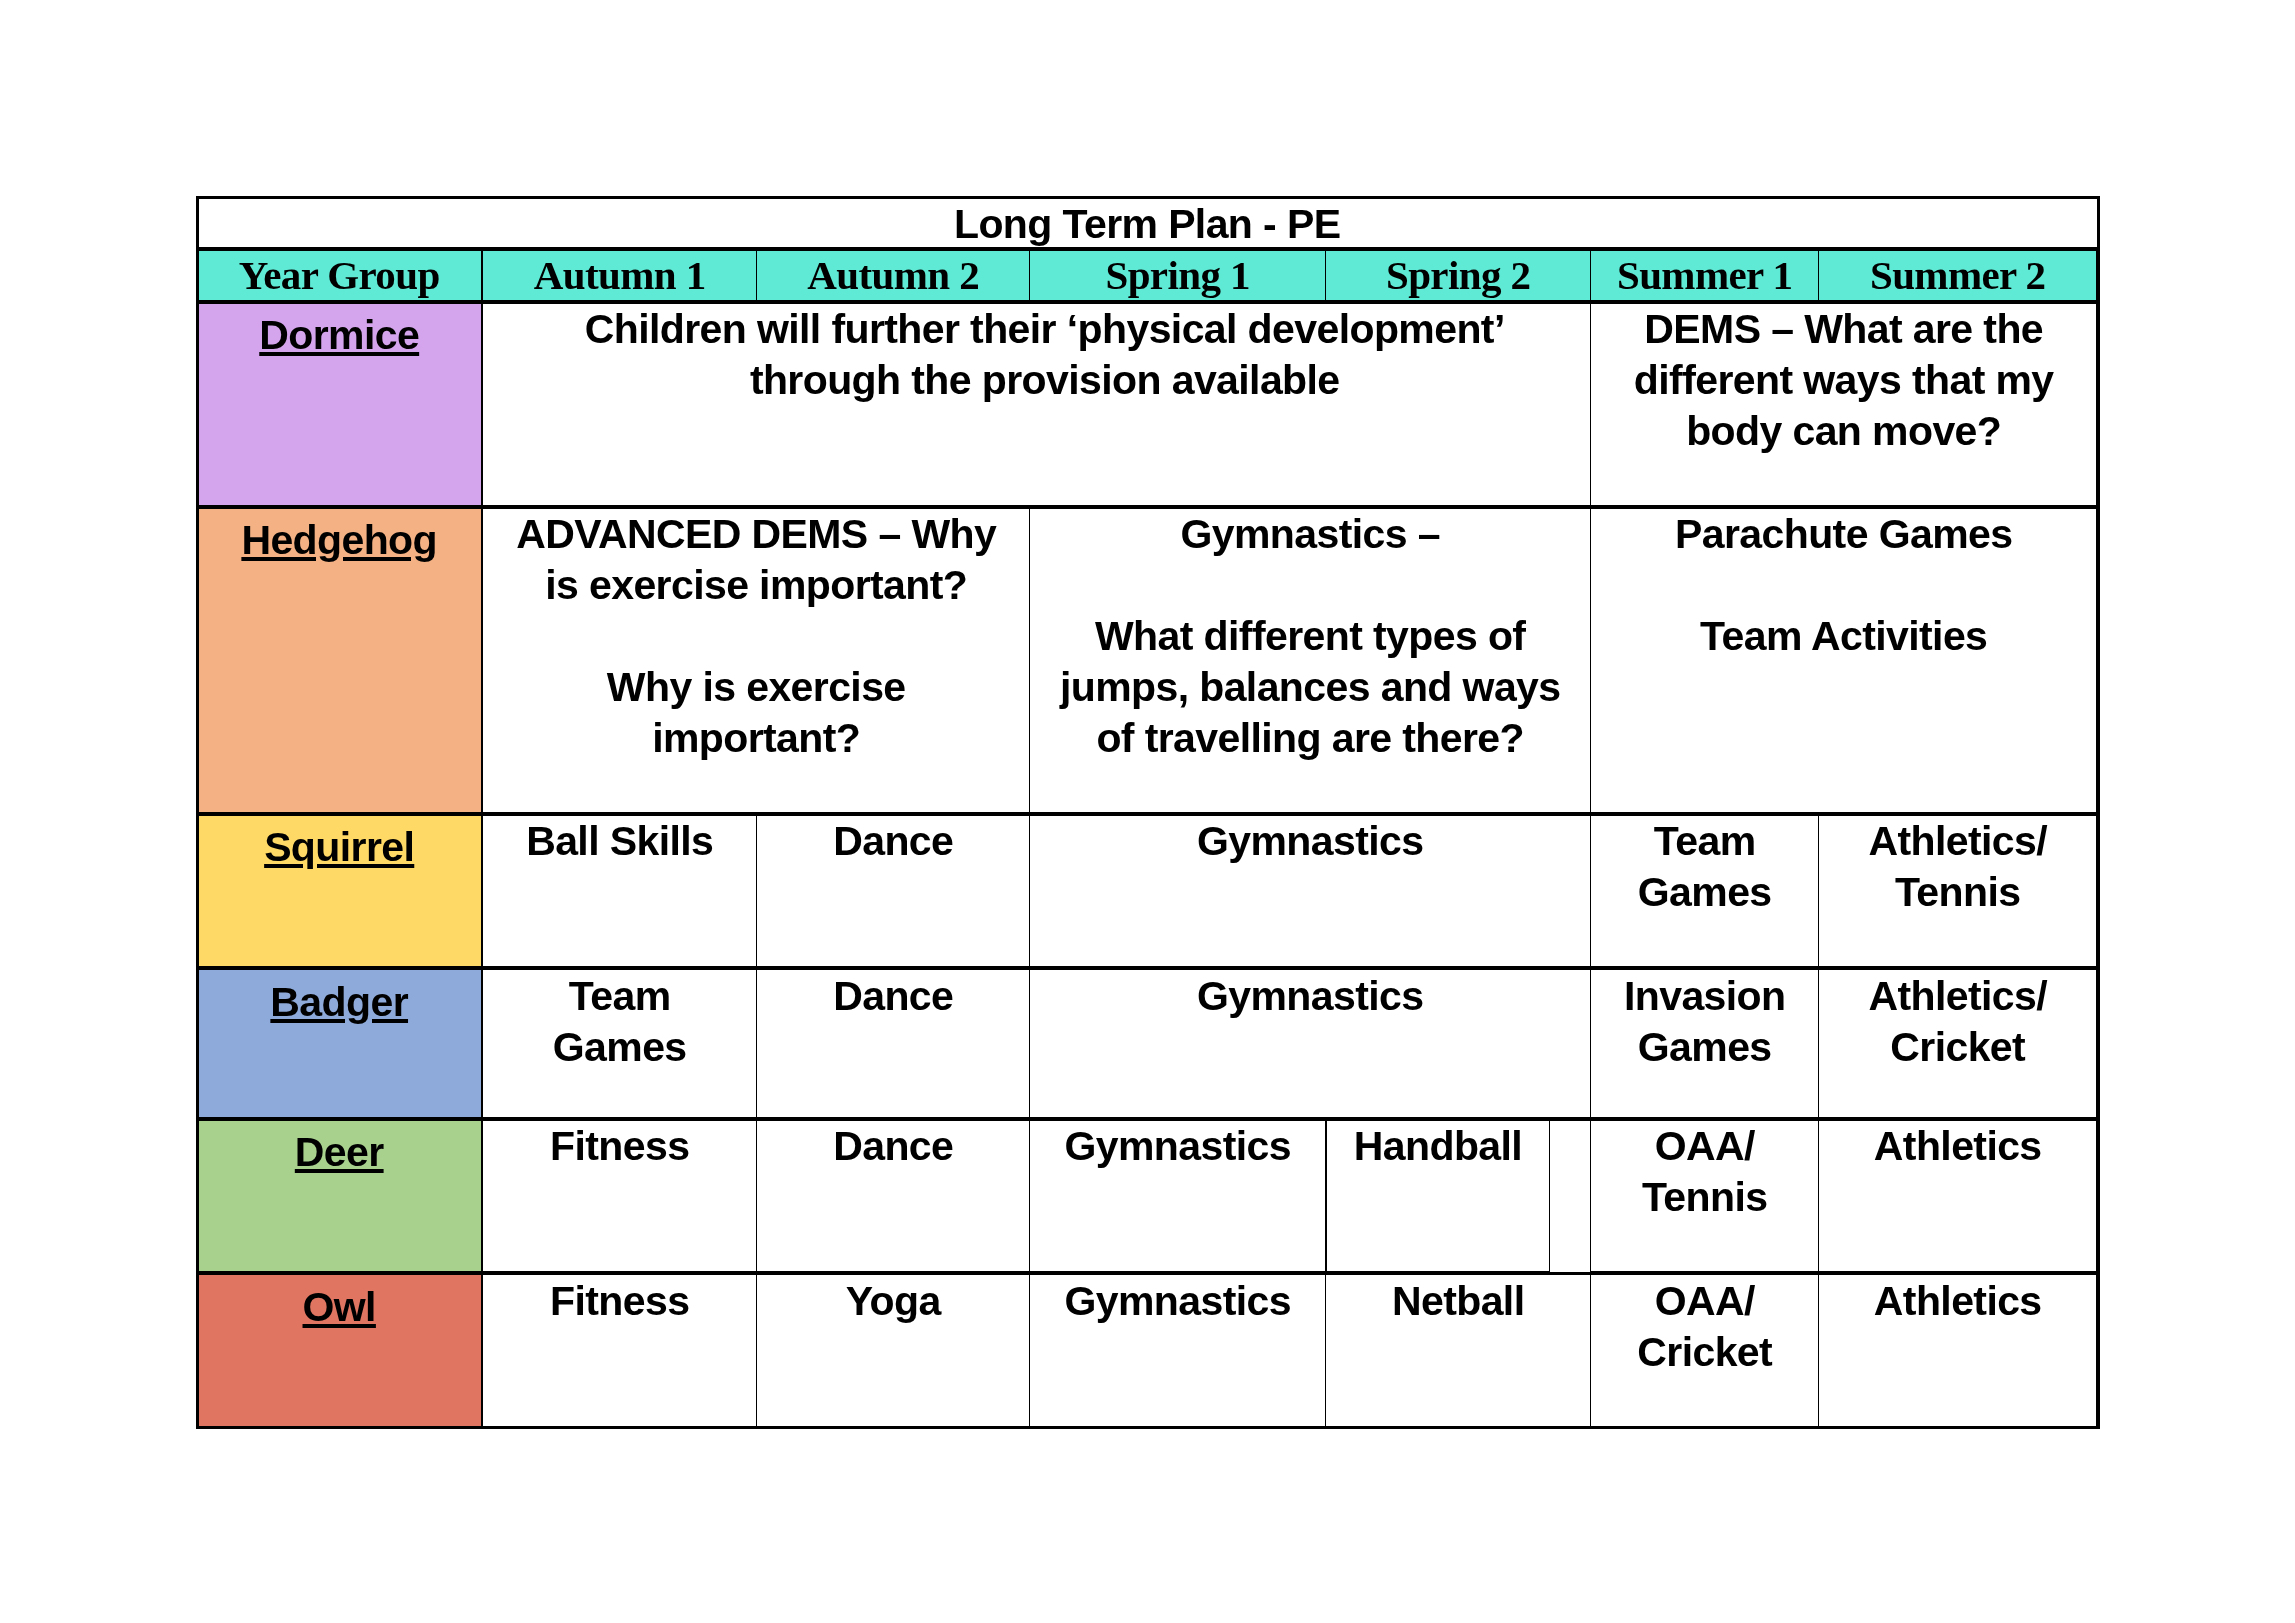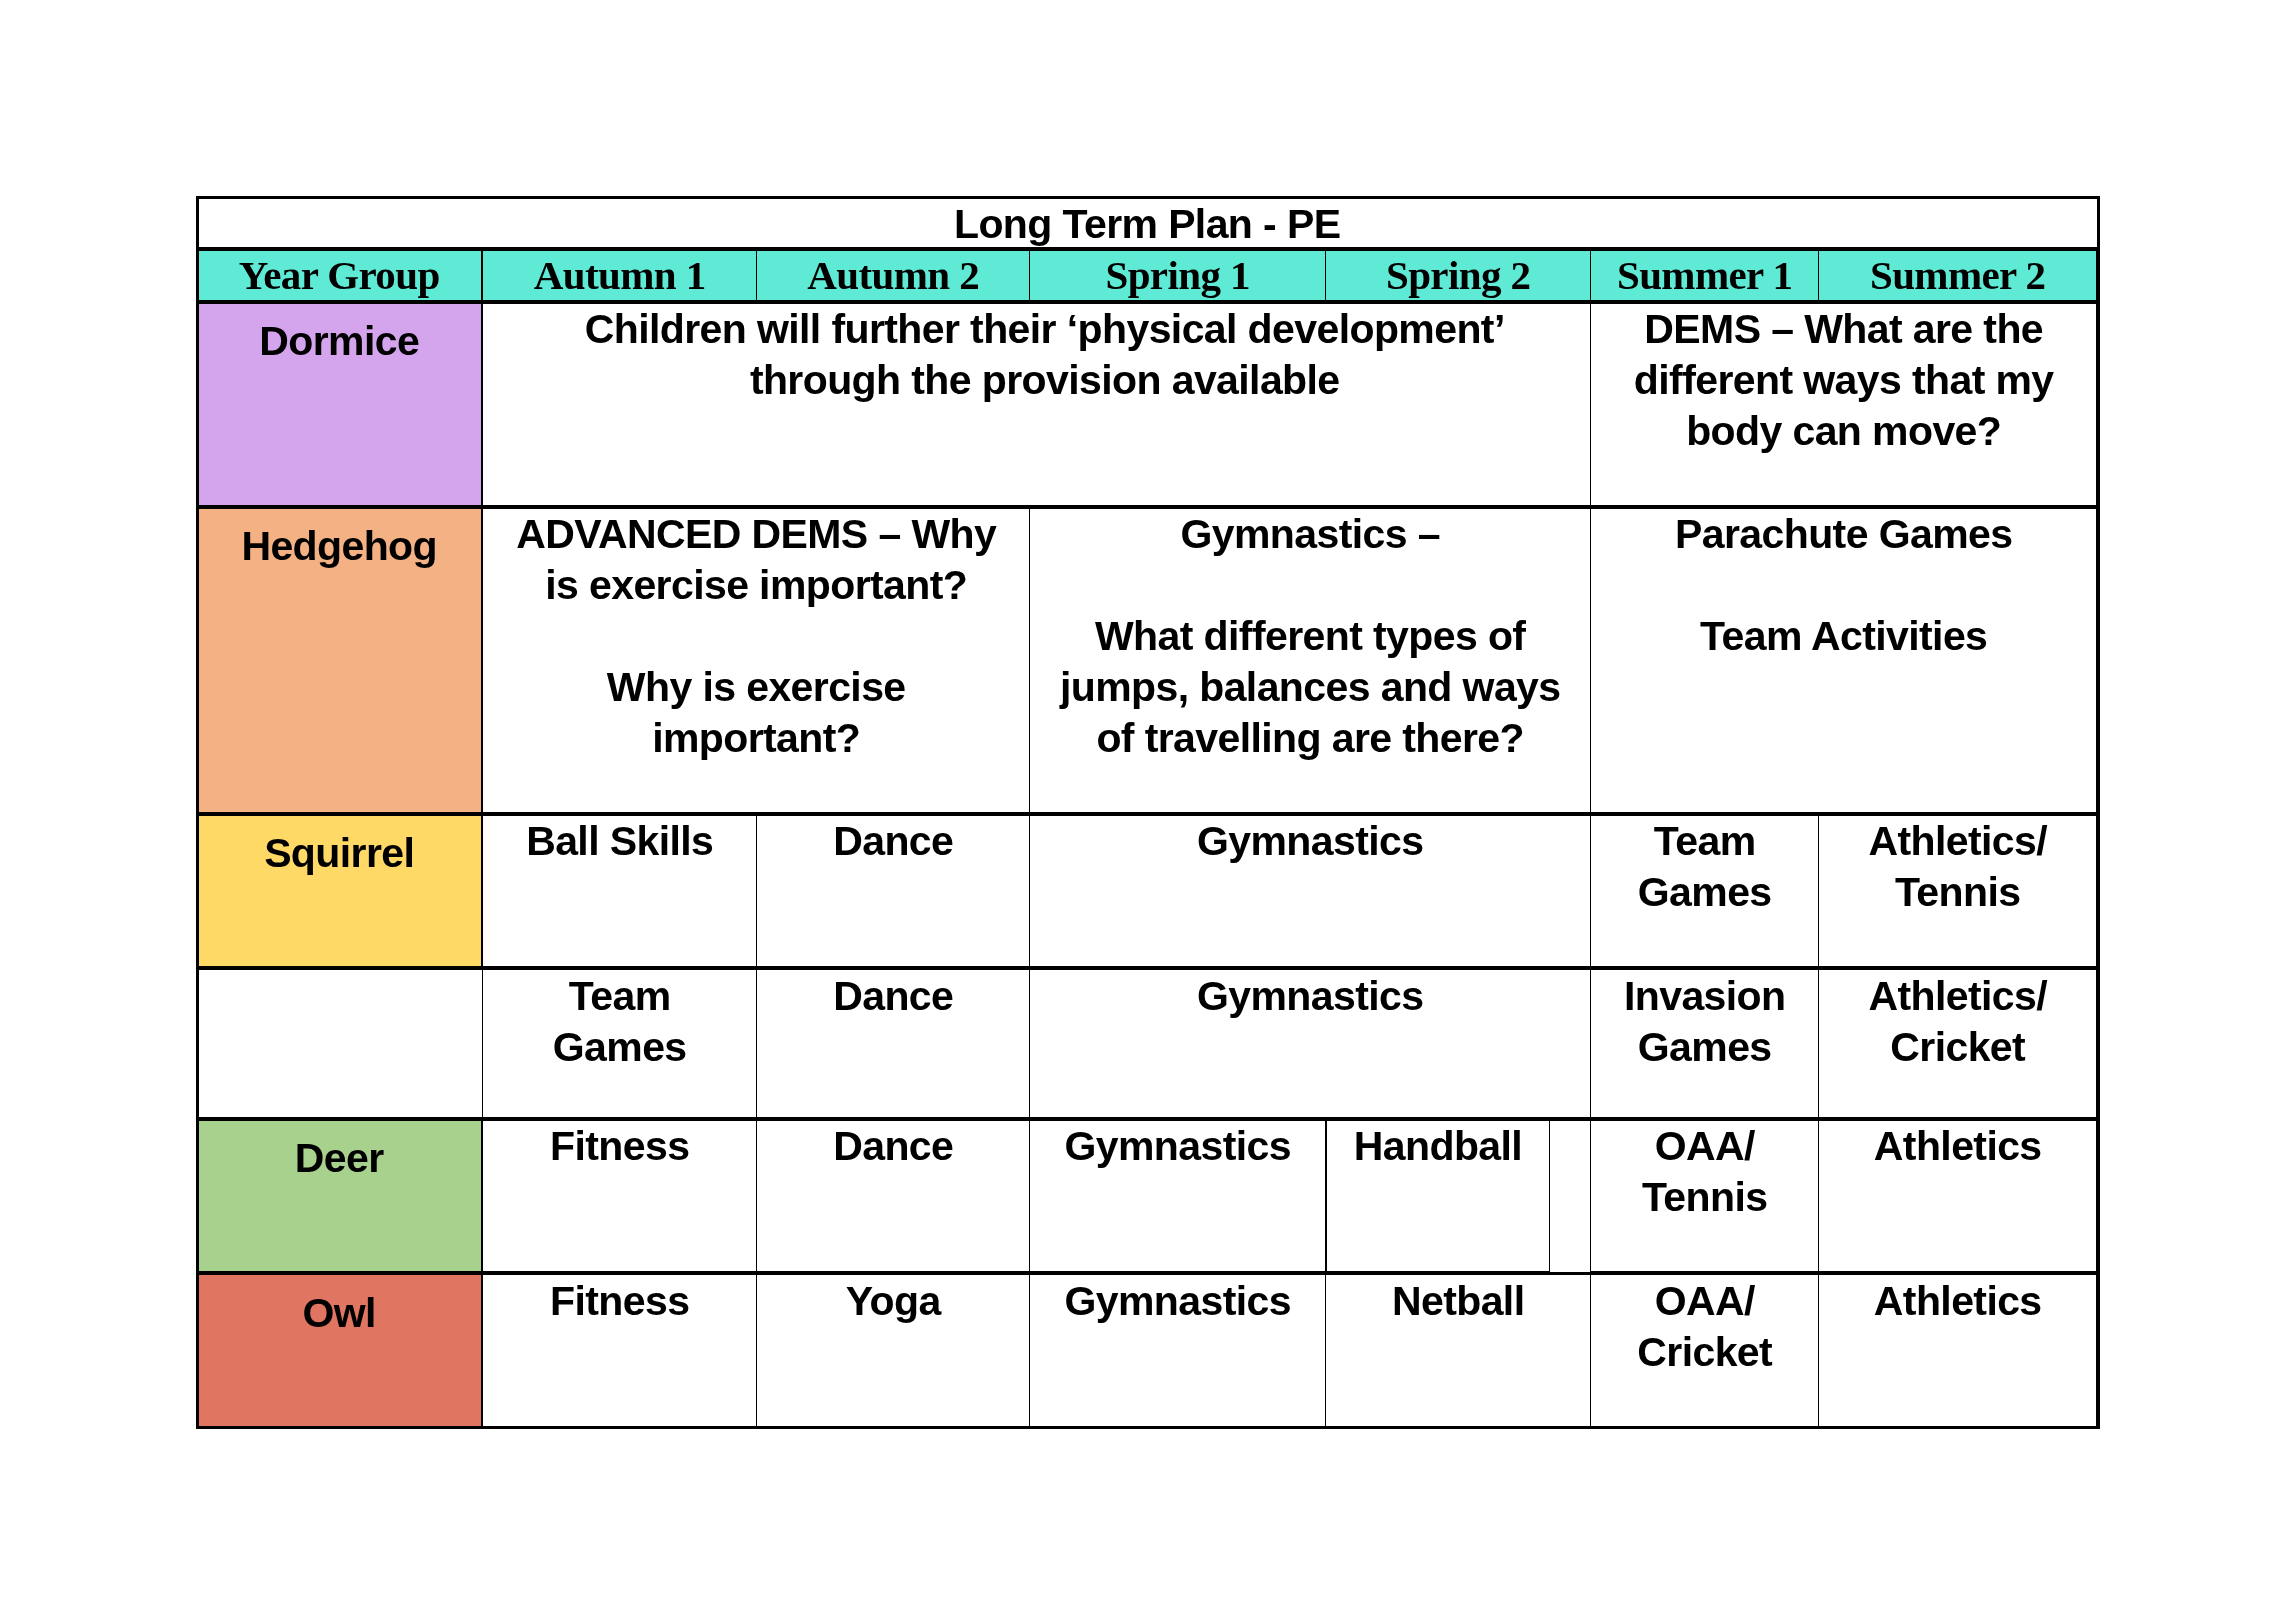--- a/index.html
+++ b/index.html
@@ -39,21 +39,21 @@
   }
   .frame {
     position: absolute;
     left: -1.5px; top: -1.5px; right: -1.5px; bottom: -1.5px;
     border: 3.8px solid #000;
     pointer-events: none;
     box-sizing: border-box;
   }
   .title { background: #ffffff; padding-top: 0; line-height: 54px; }
   .head { background: #5eead4; padding-top: 0; line-height: 54px; font-family: Liberation Serif, serif; }
-  .group { padding-top: 15px; }
+  .group { padding-top: 9px; text-decoration: underline; }
 </style>
 </head>
 <body>
 
 <div id="plan">
 
   <div class="cell title" style="left:0;top:0;width:1902px;height:52px;">Long Term Plan -  PE</div>
 
   <div class="cell head" style="left:0;top:51px;width:286px;height:54px;">Year Group</div>
   <div class="cell head" style="left:286px;top:51px;width:275px;height:54px;">Autumn 1</div>
@@ -87,20 +87,21 @@
 
   <div class="cell group" style="left:0;top:616px;width:286px;height:155px;background:#FFD966;">Squirrel</div>
   <div class="cell" style="left:286px;top:616px;width:275px;height:155px;">Ball Skills</div>
   <div class="cell" style="left:560px;top:616px;width:274px;height:155px;">Dance</div>
   <div class="cell" style="left:833px;top:616px;width:562px;height:155px;">Gymnastics</div>
   <div class="cell" style="left:1394px;top:616px;width:229px;height:155px;">Team
 Games</div>
   <div class="cell" style="left:1622px;top:616px;width:279px;height:155px;">Athletics/
 Tennis</div>
 
+  <div class="cell group" style="left:0;top:771px;width:286px;height:151px;background:#8EAADB;">Badger</div>
   <div class="cell" style="left:286px;top:771px;width:275px;height:151px;">Team
 Games</div>
   <div class="cell" style="left:560px;top:771px;width:274px;height:151px;">Dance</div>
   <div class="cell" style="left:833px;top:771px;width:562px;height:151px;">Gymnastics</div>
   <div class="cell" style="left:1394px;top:771px;width:229px;height:151px;">Invasion
 Games</div>
   <div class="cell" style="left:1622px;top:771px;width:279px;height:151px;">Athletics/
 Cricket</div>
 
   <div class="cell group" style="left:0;top:921px;width:286px;height:155px;background:#A9D18E;">Deer</div>

